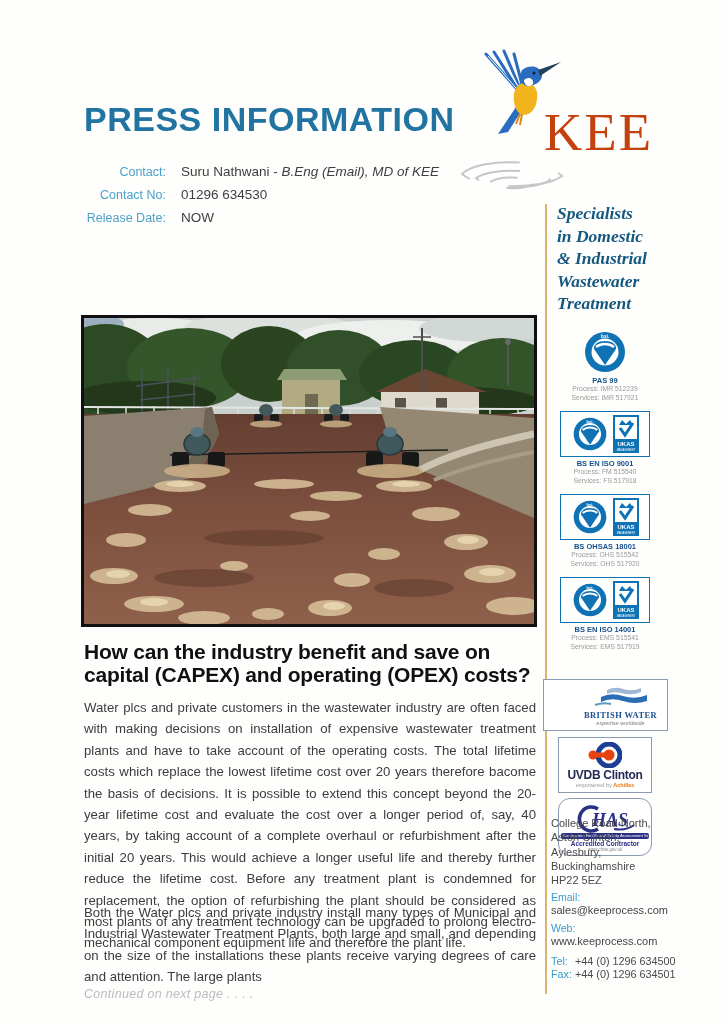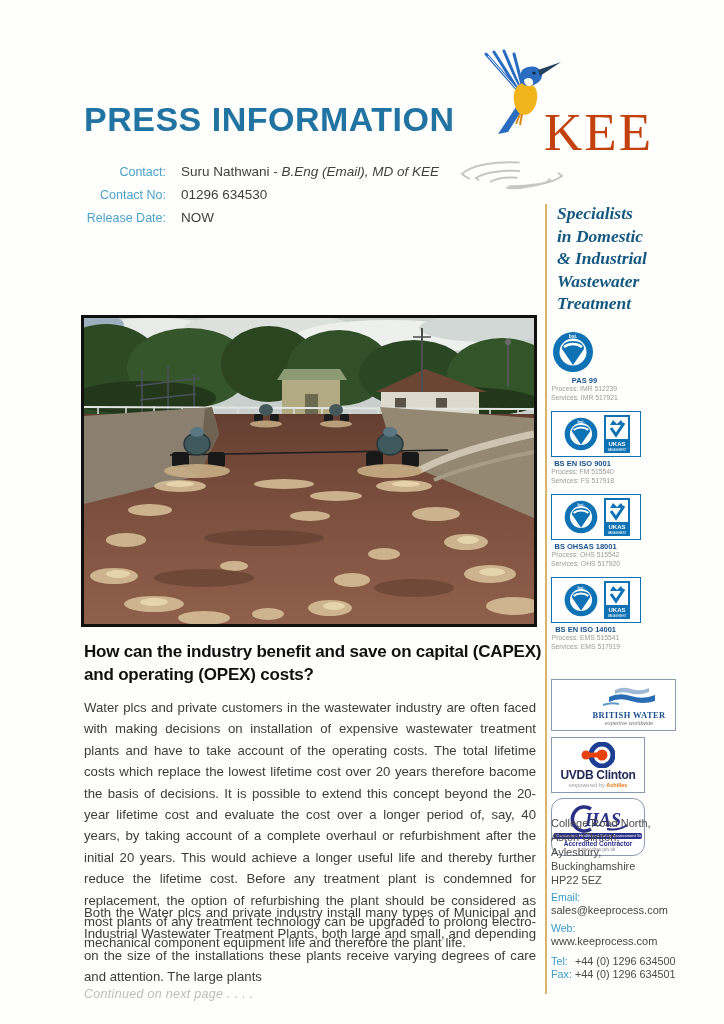--- a/index.html
+++ b/index.html
@@ -22,35 +22,35 @@
   .meta-value{font-size:13.5px;line-height:22px;color:#3f3f3f;}
   .meta-value .it{font-style:italic;}
   .meta-title-value{font-size:15.5px;line-height:19.5px;font-weight:bold;color:#111;
                     width:360px;padding-top:2px;}
 
   
   .photo{position:absolute;left:81px;top:315px;width:450px;height:306px;
          border:3px solid #101010;background:#7e5241;}
 
   
-  .article-heading{position:absolute;left:84px;top:640px;width:466px;font-size:17px;
+  .article-heading{position:absolute;left:84px;top:640px;width:466px;font-size:21px;
                    font-weight:bold;color:#101010;line-height:23px;letter-spacing:-0.2px;}
   .para{position:absolute;left:84px;width:452px;font-size:13.2px;line-height:21.4px;
         text-align:justify;color:#3c3c3c;}
   .para1{top:697px;}
   .para2{top:902px;}
   .footer-note{position:absolute;left:84px;top:987px;font-size:12.5px;font-style:italic;
                color:#bcbcbc;letter-spacing:.3px;}
 
   
   .gold-line{position:absolute;left:545px;top:204px;width:2px;height:790px;background:#d8b56a;}
   .tagline{position:absolute;left:557px;top:202px;font-family:"Liberation Serif",serif;
            font-style:italic;font-weight:600;font-size:17.5px;color:#15587f;line-height:22.5px;}
   .badges{position:absolute;left:551px;top:330px;width:108px;display:flex;
-          flex-direction:column;align-items:flex-start;}
+          flex-direction:column;align-items:center;}
   .badge-text{text-align:center;margin-top:2px;}
   .badge-name{font-size:7.5px;font-weight:bold;color:#17518b;line-height:9px;}
   .badge-line{font-size:6.8px;color:#9a9a9a;line-height:8.5px;}
   .bsi-box{width:88px;border:1.5px solid #0e72b5;background:#fff;display:flex;
            align-items:center;justify-content:center;gap:5px;margin-top:9px;padding:3px 0;}
   .cert-box{width:92px;border:1px solid #8a9ab0;background:#fff;display:flex;
             flex-direction:column;align-items:center;justify-content:center;}
   .bw-box{height:50px;margin-top:28px;padding-left:31px;}
   .bw-title{font-family:"Liberation Serif",serif;font-size:8.5px;font-weight:bold;
             color:#1b4f8f;letter-spacing:.4px;margin-top:1px;}

